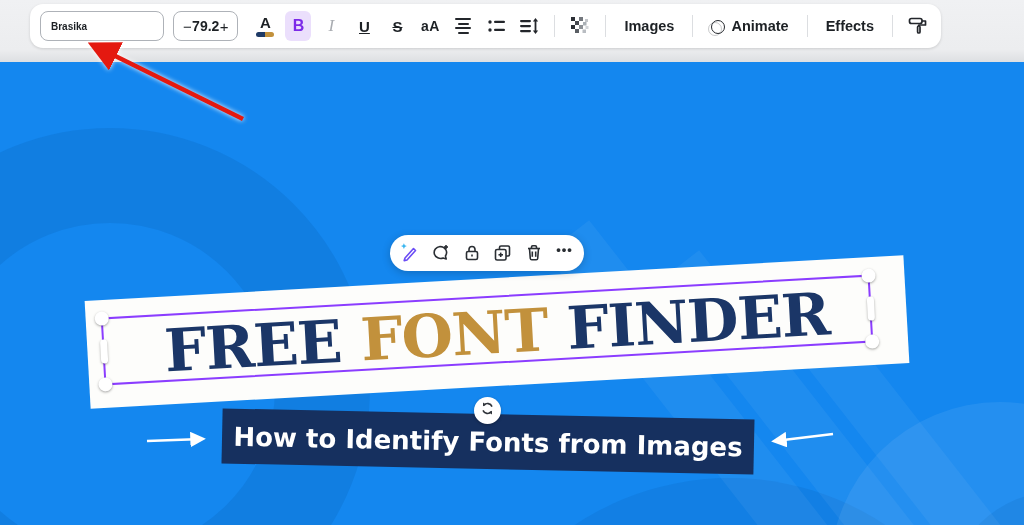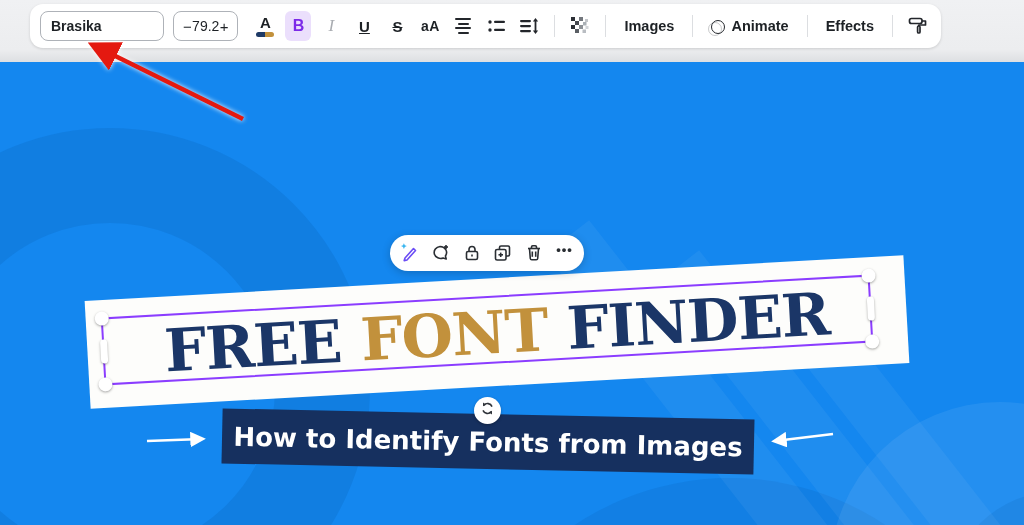--- a/index.html
+++ b/index.html
@@ -6,27 +6,27 @@
   html,body { width:1024px; height:525px; overflow:hidden; font-family:"Liberation Sans", sans-serif; }
   #stage { position:relative; width:1024px; height:525px; background:#eceef0; }
 
   
   #topband { position:absolute; left:0; top:0; width:1024px; height:62px;
              background:linear-gradient(#f0f1f3 0%, #ecedef 80%, #dddfe2 100%); }
   #toolbar { position:absolute; left:30px; top:4px; width:911px; height:44px; background:#ffffff;
              border-radius:13px; box-shadow:0 1px 3px rgba(0,0,0,.14);
              display:flex; align-items:center; padding:0 10px; gap:7px; }
   .tb-input { width:124px; height:30px; border:1.5px solid #aeb2b8; border-radius:8px;
-              font-family:"Liberation Sans",sans-serif; font-size:14px; font-weight:600; color:#1d2125;
+              font-family:"Liberation Sans",sans-serif; font-size:10px; font-weight:600; color:#1d2125;
               padding:0 10px; outline:none; background:#fff; }
   .stepper { width:88px; height:30px; border:1.5px solid #aeb2b8; border-radius:8px; margin-left:2px;
              display:flex; align-items:center; justify-content:space-between; padding:0 9px;
              font-size:14px; color:#1d2125; }
   .stepper .st-btn { cursor:pointer; font-size:15px; color:#1d2125; }
-  .stepper .st-val { font-weight:400; }
+  .stepper .st-val { font-weight:700; }
   .tb-item { height:30px; min-width:26px; display:flex; flex-direction:column; align-items:center;
              justify-content:center; border-radius:6px; color:#1d2125; font-size:15px; cursor:pointer; }
   .colorA { margin-left:7px; }
   .colorA .a-letter { font-weight:700; font-size:15px; line-height:15px; color:#1d2125; }
   .colorA .a-bar { width:18px; height:5px; border-radius:2.5px; margin-top:2px;
                    background:linear-gradient(90deg,#1e3a66 0 50%, #c2913c 50% 100%); }
   .boldBtn { width:28px; background:#ebdffc; }
   .boldBtn span { color:#7c2ae8; font-weight:800; font-size:16px; }
   .italicBtn span { color:#a9acb1; font-family:"Liberation Serif",serif; font-style:italic; font-size:17px; }
   .underBtn span { text-decoration:underline; font-weight:600; font-size:15px; }

